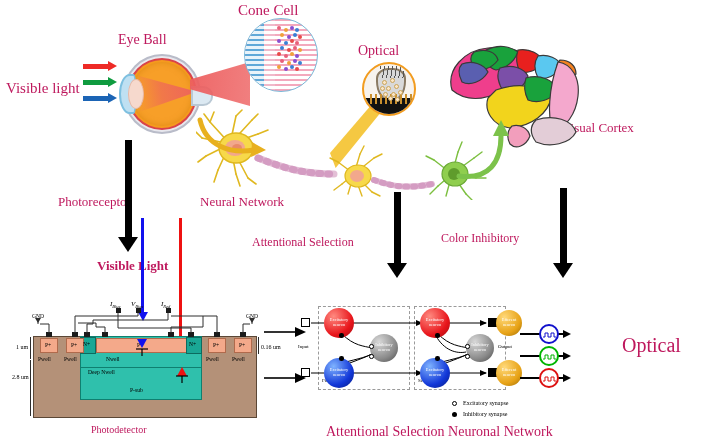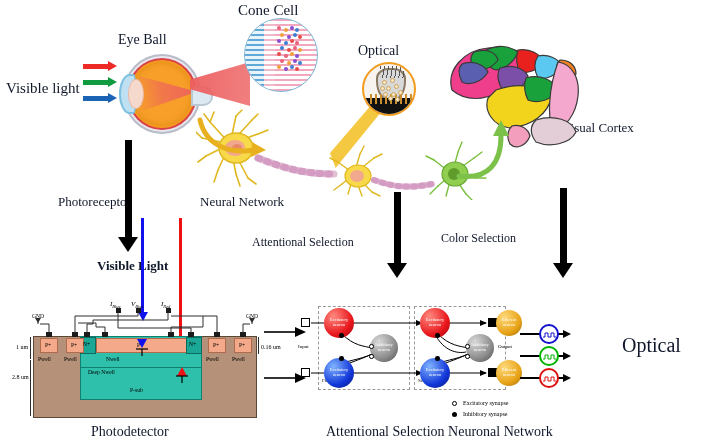--- a/index.html
+++ b/index.html
@@ -5,36 +5,36 @@
   * { box-sizing: border-box; margin: 0; padding: 0; }
   body {
     width: 706px; height: 446px;
     background: #ffffff;
     font-family: "Liberation Serif", serif;
     overflow: hidden;
     position: relative;
   }
   #root { position: relative; width: 706px; height: 446px; }
   .abs { position: absolute; }
-  .lbl { font-family: "Liberation Serif", serif; color: #0f172a; white-space: nowrap; }
+  .lbl { font-family: "Liberation Serif", serif; color: #be185d; white-space: nowrap; }
 
   
   .t-eyeball   { left: 118px; top: 32px;  font-size: 14px; }
   .t-conecell  { left: 238px; top: 2px;   font-size: 15px; }
   .t-synapse   { left: 358px; top: 43px;  font-size: 14px; }
   .t-viscortex { left: 562px; top: 120px; font-size: 13px; }
   .t-visible   { left: 6px;   top: 80px;  font-size: 15px; }
   .t-photorec  { left: 58px;  top: 194px; font-size: 13px; }
   .t-neuralnet { left: 200px; top: 194px; font-size: 13px; }
   .t-attnsel   { left: 252px; top: 235px; font-size: 12px; }
   .t-colorperc { left: 441px; top: 231px; font-size: 12px; }
   .t-vislight2 { left: 97px;  top: 258px; font-size: 13px; font-weight: 600;}
   .t-optcomm1  { left: 622px; top: 334px; font-size: 20px; }
   .t-optcomm2  { left: 597px; top: 355px; font-size: 14px; }
-  .t-photodet  { left: 91px;  top: 424px; font-size: 14px; }
+  .t-photodet  { left: 91px;  top: 424px; font-size: 10px; }
   .t-asnn      { left: 326px; top: 424px; font-size: 14px; }
 
   
   .eye-wrap { left: 117px; top: 52px; width: 96px; height: 88px; }
   .eye-outer {
     position: absolute; left: 6px; top: 2px; width: 78px; height: 80px;
     border-radius: 50%; background: #e8e8ee; border: 2px solid #b9bcc9;
   }
   .eye-sclera {
     position: absolute; left: 10px; top: 6px; width: 70px; height: 72px;
@@ -338,21 +338,21 @@
   </svg>
 
   <svg class="abs arrow-curve-g" viewBox="0 0 64 68">
     <path d="M4,58 C34,62 46,44 46,18" stroke="#7cc24a" stroke-width="5" fill="none" stroke-linecap="round"></path>
     <path d="M38,18 L46,2 L54,18 Z" fill="#7cc24a"></path>
   </svg>
 
   <div class="abs lbl t-photorec">Photoreceptor</div>
   <div class="abs lbl t-neuralnet">Neural Network</div>
   <div class="abs lbl t-attnsel">Attentional Selection</div>
-  <div class="abs lbl t-colorperc">Color Selection</div>
+  <div class="abs lbl t-colorperc">Color Inhibitory</div>
 
   <div class="abs bigarrow ba-1"></div>
   <div class="abs bigarrow ba-2"></div>
   <div class="abs bigarrow ba-3"></div>
 
   <div class="abs lbl t-vislight2">Visible Light</div>
   <div class="light-blue-ray"></div>
   <div class="light-red-ray"></div>
 
   <div class="abs pd">

